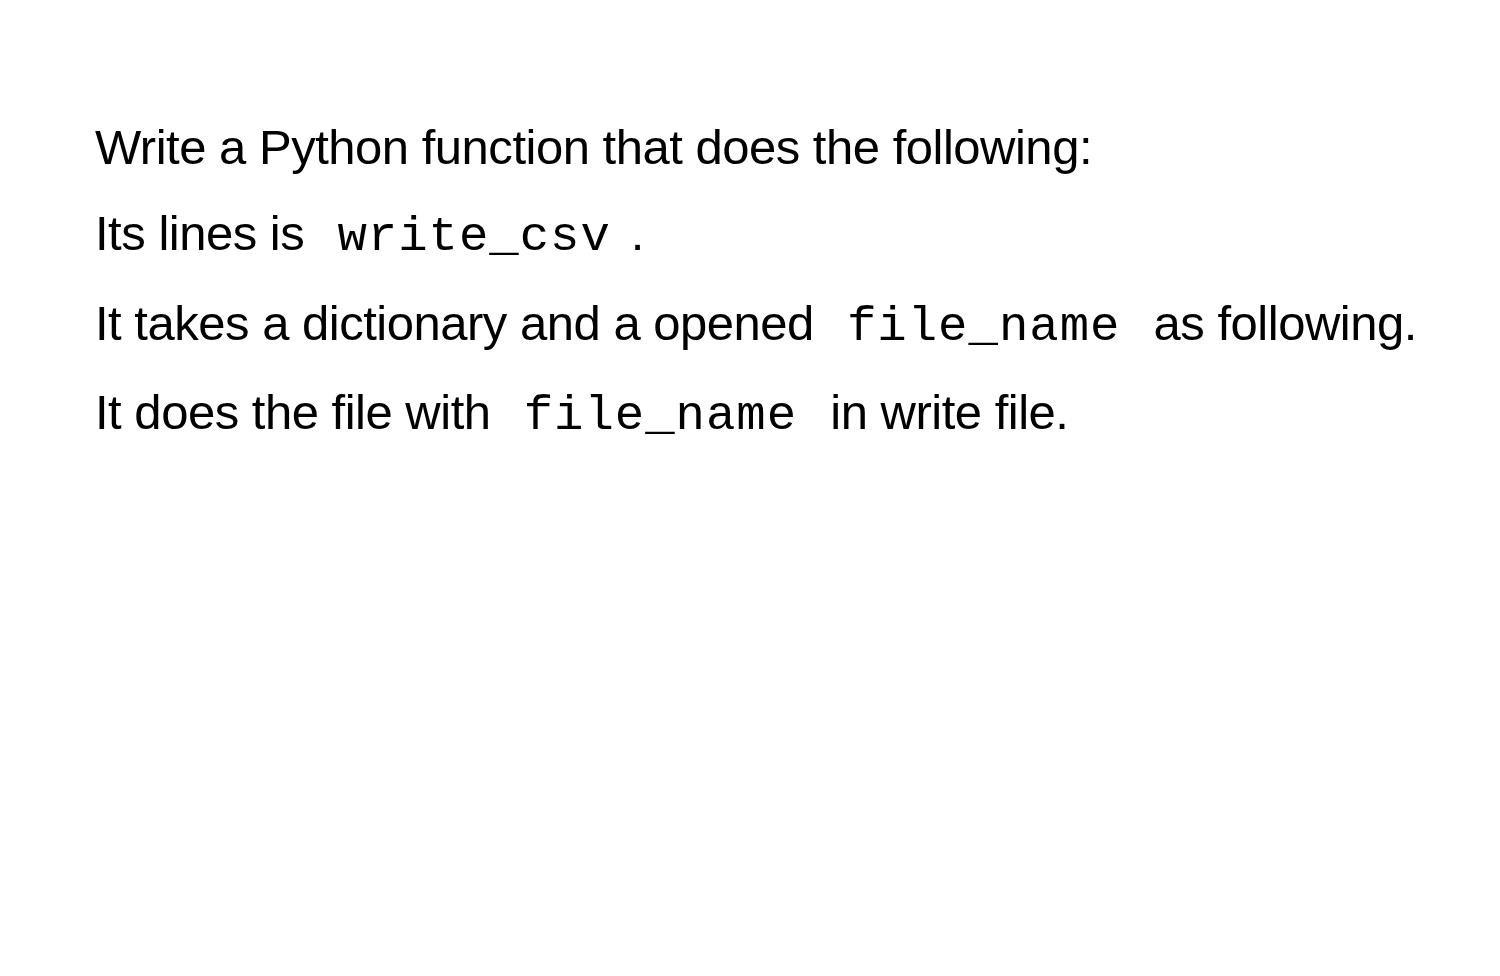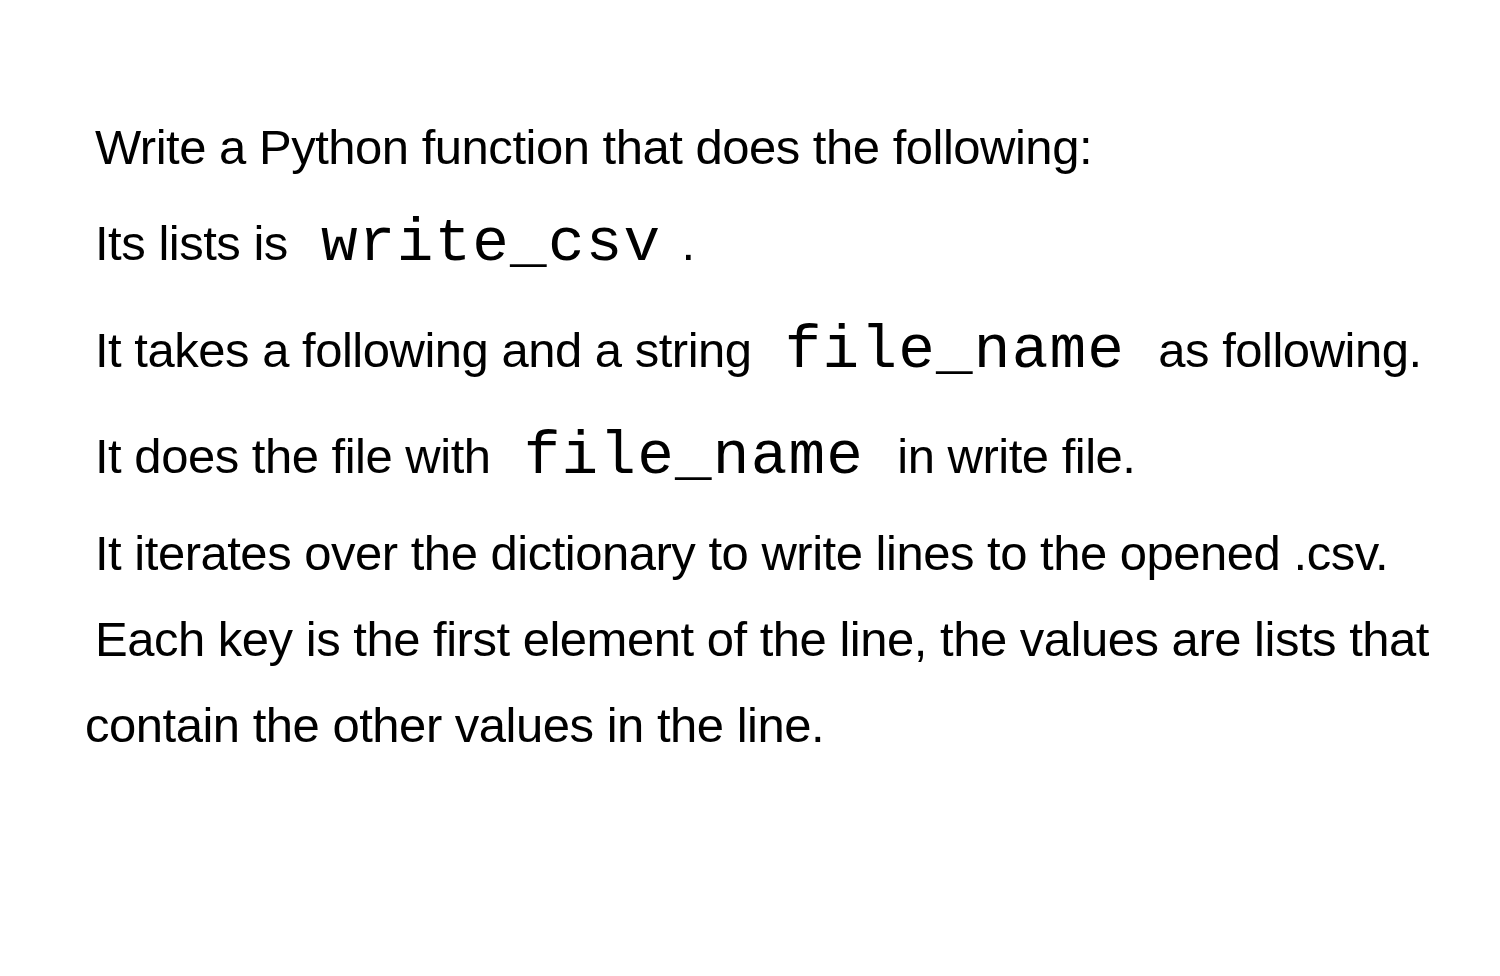--- a/index.html
+++ b/index.html
@@ -15,32 +15,30 @@
       padding: 75px 55px 55px 55px;
     }
     .content {
       font-size: 49px;
       line-height: 1.75;
       color: #000000;
       letter-spacing: -0.01em;
     }
     .code {
       font-family: "Courier New", Courier, monospace;
-      font-size: 61px;
+      font-size: 49px;
       letter-spacing: 0.02em;
     }
   </style>
 </head>
 <body>
 
 <div class="content">
   <span>Write a Python function that does the following:</span>
   <br>
-  <span>Its lists is </span><span class="code">write_csv</span><span>.</span>
+  <span>Its lines is </span><span class="code">write_csv</span><span>.</span>
   <br>
-  <span>It takes a following and a string </span><span class="code">file_name</span><span> as following.</span>
+  <span>It takes a dictionary and a opened </span><span class="code">file_name</span><span> as following.</span>
   <br>
   <span>It does the file with </span><span class="code">file_name</span><span> in write file.</span>
   <br>
-  <span>It iterates over the dictionary to write lines to the opened .csv.</span>
   <br>
-  <span>Each key is the first element of the line, the values are lists that contain the other values in the line.</span>
 </div>
 
 </body></html>

